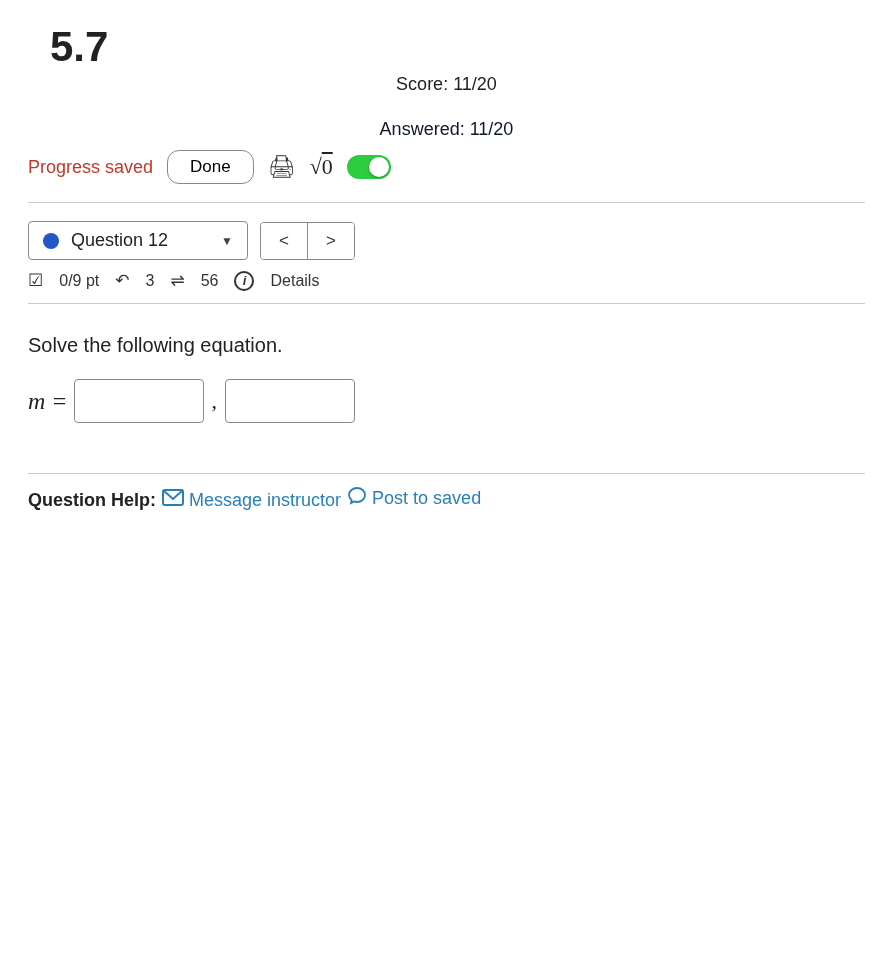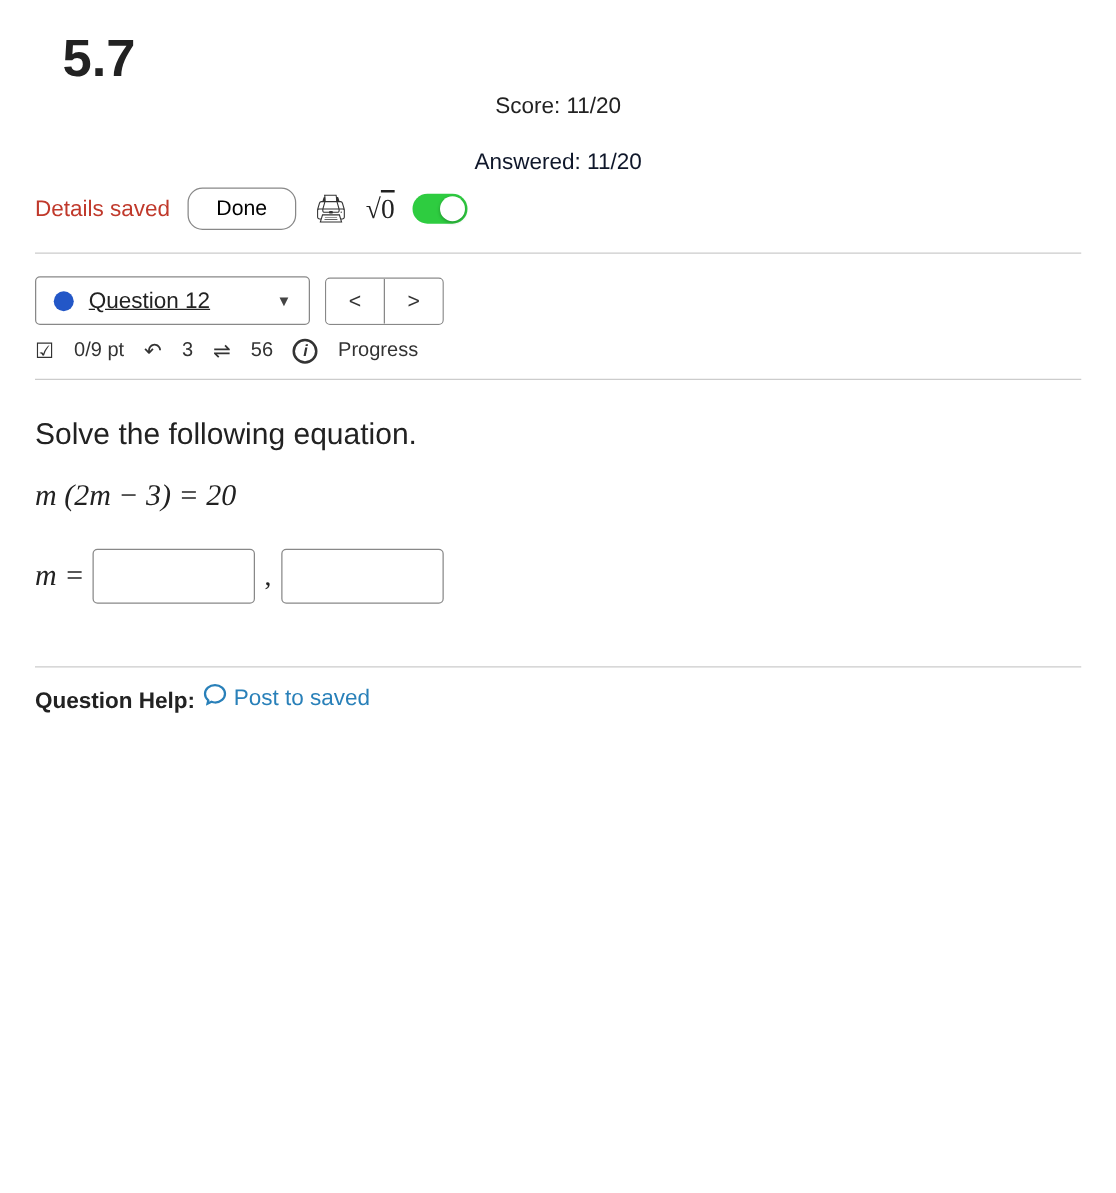--- a/index.html
+++ b/index.html
@@ -117,21 +117,21 @@
 
     .q-dot {
       width: 16px;
       height: 16px;
       background: #2357c7;
       border-radius: 50%;
       display: inline-block;
       flex-shrink: 0;
     }
 
-    .q-label { flex: 1; text-decoration: underline; }
+    .q-label { flex: 1; }
 
     .chevron-down {
       font-size: 12px;
       color: #444;
     }
 
     .nav-btns {
       display: flex;
       border: 1.5px solid #888;
       border-radius: 4px;
@@ -182,21 +182,21 @@
       font-weight: bold;
       cursor: pointer;
     }
 
     
     .problem-section {
       padding: 18px 0 10px 0;
     }
 
     .problem-text {
-      font-size: 24px;
+      font-size: 20px;
       margin-bottom: 22px;
     }
 
     .equation {
       font-size: 24px;
       font-style: italic;
       margin-bottom: 28px;
       font-family: 'Times New Roman', serif;
     }
 
@@ -258,21 +258,21 @@
 <div class="score-row">
   <span>
     <span>Score:</span>&nbsp;<span>11/20</span>
   </span>
   <span class="answered-label">
     <span>Answered:</span>&nbsp;<span>11/20</span>
   </span>
 </div>
 
 <div class="progress-row">
-  <span class="progress-saved">Details saved</span>
+  <span class="progress-saved">Progress saved</span>
   <button class="done-btn">Done</button>
   <span class="print-icon">🖨</span>
   <span class="sqrt-icon" style="font-family:'Times New Roman',serif; font-size:22px;">
     √<span style="text-decoration: overline;">0</span>
   </span>
   <span class="toggle-switch">
     <span class="toggle-track">
       <span class="toggle-thumb"></span>
     </span>
   </span>
@@ -293,42 +293,50 @@
 </div>
 
 <div class="info-row">
   <span class="checkbox-icon">☑</span>
   <span>0/9 pt</span>
   <span class="undo-icon">↶</span>
   <span>3</span>
   <span class="refresh-icon">⇌</span>
   <span>56</span>
   <span class="info-icon">i</span>
-  <span>Progress</span>
+  <span>Details</span>
 </div>
 
 <hr class="divider">
 
 <div class="problem-section">
   <div class="problem-text">Solve the following equation.</div>
 
-  <div class="equation">m (2m − 3) = 20</div>
 
   <div class="answer-row">
     <span>m =</span>
     <input class="answer-input" type="text" placeholder="" style="">
     <span class="comma">,</span>
     <input class="answer-input" type="text" placeholder="" style="">
   </div>
 </div>
 
 <hr class="divider">
 
 <div class="help-row">
   <span class="help-label">Question Help:</span>
+  <span class="help-link">
+    <span>
+      <svg width="22" height="17" viewBox="0 0 22 17" fill="none" xmlns="http://www.w3.org/2000/svg">
+        <rect x="1" y="1" width="20" height="15" rx="2" stroke="#2980b9" stroke-width="2" fill="none"></rect>
+        <polyline points="1,1 11,10 21,1" stroke="#2980b9" stroke-width="2" fill="none"></polyline>
+      </svg>
+    </span>
+    <span>Message instructor</span>
+  </span>
   <span class="help-link">
     <span>
       <svg width="20" height="20" viewBox="0 0 20 20" fill="none" xmlns="http://www.w3.org/2000/svg">
         <path d="M10 2C5.58 2 2 5.13 2 9c0 2.08 1.02 3.95 2.64 5.25L4 17l3.18-1.59A9.2 9.2 0 0 0 10 16c4.42 0 8-3.13 8-7s-3.58-7-8-7z" stroke="#2980b9" stroke-width="1.8" fill="none"></path>
       </svg>
     </span>
     <span>Post to saved</span>
   </span>
 </div>
 

